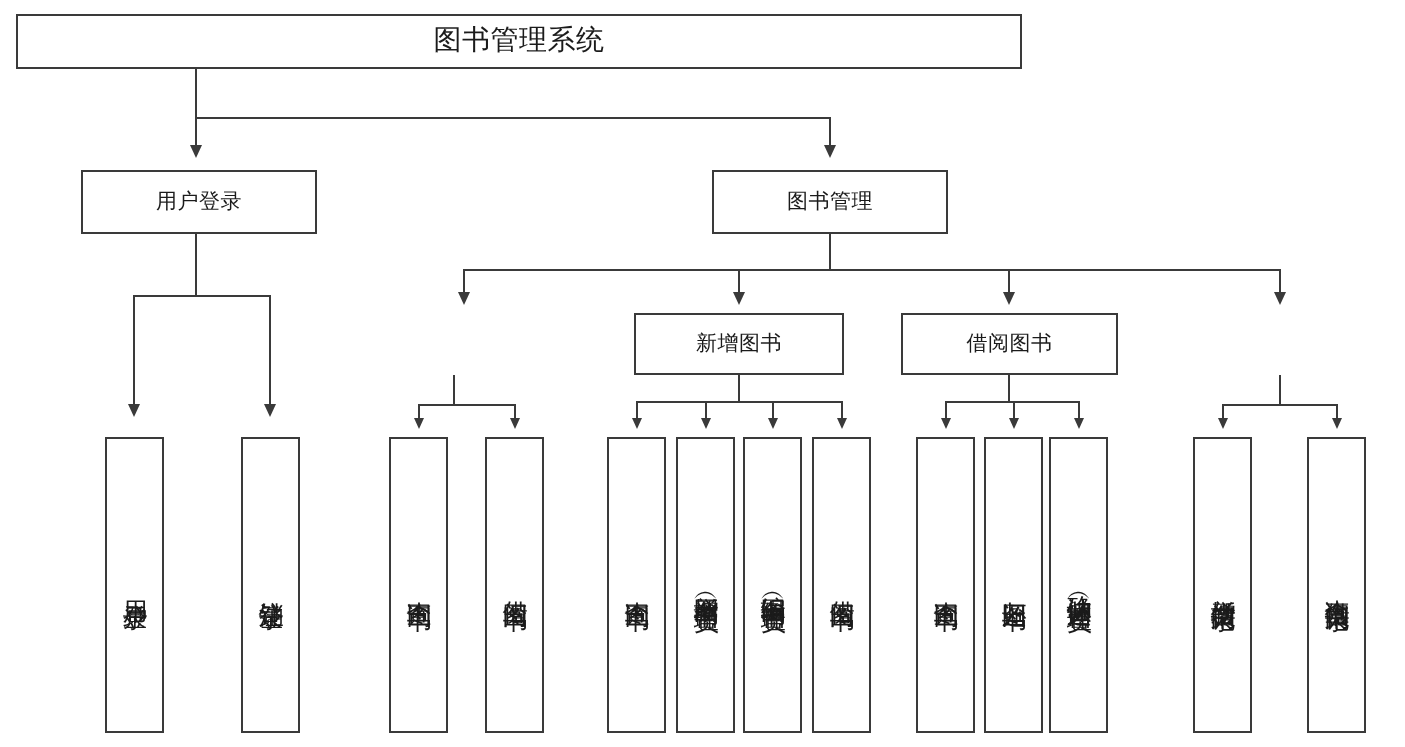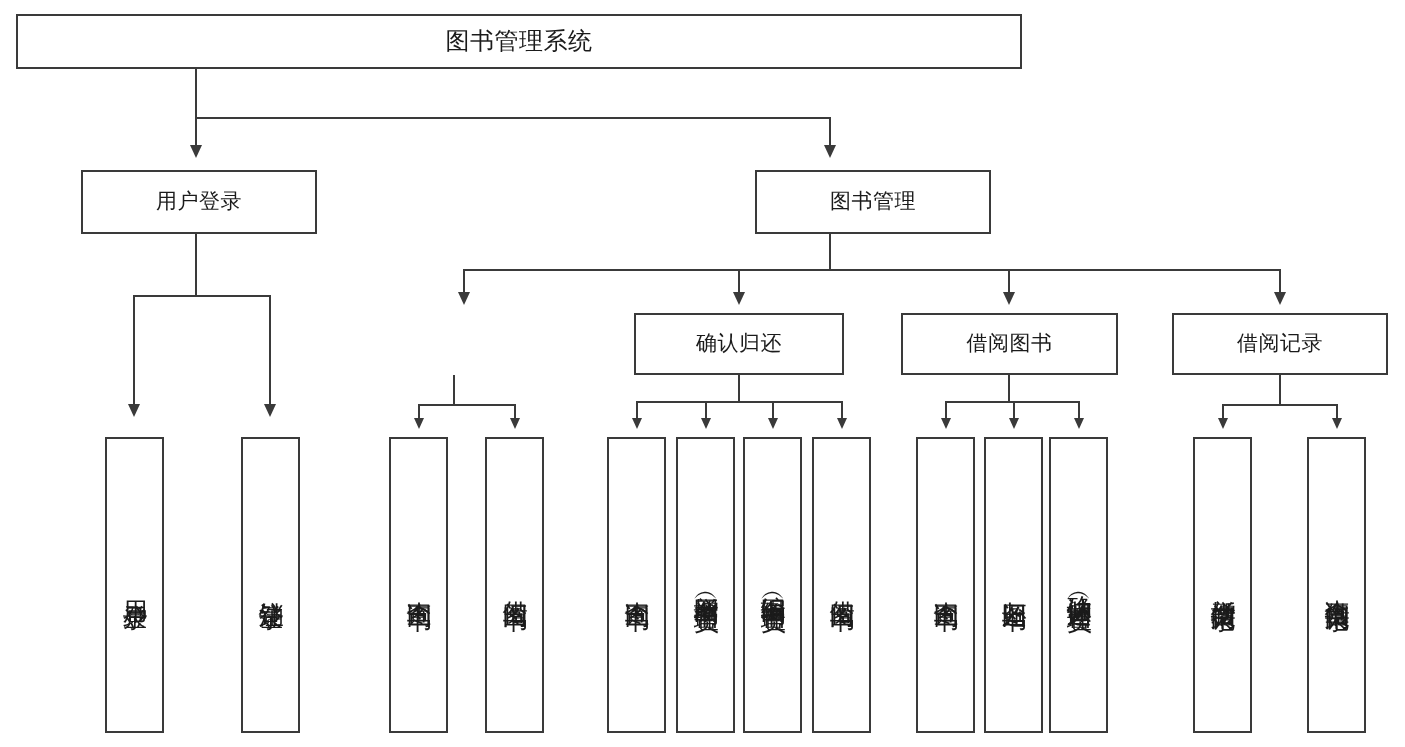--- a/index.html
+++ b/index.html
@@ -30,21 +30,21 @@
   .node .lbl{
     display:block;
     color:#1b1b1b;
   }
   
   .node.horiz .lbl{
     font-size:21px;
     letter-spacing:0.5px;
     white-space:nowrap;
   }
-  .node.root .lbl{font-size:24px;}
+  .node.root .lbl{font-size:28px;font-family:Liberation Mono, monospace;}
   
   .node.leaf{
     align-items:center;
     justify-content:center;
     padding:6px 2px;
   }
   .node.leaf .lbl{
     writing-mode:vertical-rl;
     text-orientation:upright;
     font-size:25px;
@@ -97,21 +97,21 @@
   <div class="ln hln" style="left:197px;top:117px;width:634px;height:2px;"></div>
   <div class="ln vln" style="left:195px;top:117px;width:2px;height:32px;"></div>
   <div class="arrow" style="left:190px;top:145px;"></div>
   <div class="ln vln" style="left:829px;top:117px;width:2px;height:32px;"></div>
   <div class="arrow" style="left:824px;top:145px;"></div>
 
   <div class="node horiz" style="left:81px;top:170px;width:236px;height:64px;">
     <span class="lbl">用户登录</span>
   </div>
 
-  <div class="node horiz" style="left:712px;top:170px;width:236px;height:64px;margin-left:43px;">
+  <div class="node horiz" style="left:712px;top:170px;width:236px;height:64px;">
     <span class="lbl">图书管理</span>
   </div>
 
   <div class="ln vln" style="left:195px;top:234px;width:2px;height:62px;"></div>
   <div class="ln hln" style="left:133px;top:295px;width:136px;height:2px;"></div>
   <div class="ln vln" style="left:133px;top:295px;width:2px;height:112px;"></div>
   <div class="arrow" style="left:128px;top:404px;"></div>
   <div class="ln vln" style="left:269px;top:295px;width:2px;height:112px;"></div>
   <div class="arrow" style="left:264px;top:404px;"></div>
 
@@ -120,27 +120,24 @@
   <div class="ln vln" style="left:463px;top:269px;width:2px;height:26px;"></div>
   <div class="arrow" style="left:458px;top:292px;"></div>
   <div class="ln vln" style="left:738px;top:269px;width:2px;height:26px;"></div>
   <div class="arrow" style="left:733px;top:292px;"></div>
   <div class="ln vln" style="left:1008px;top:269px;width:2px;height:26px;"></div>
   <div class="arrow" style="left:1003px;top:292px;"></div>
   <div class="ln vln" style="left:1279px;top:269px;width:2px;height:26px;"></div>
   <div class="arrow" style="left:1274px;top:292px;"></div>
 
   <div class="node horiz" style="left:634px;top:313px;width:210px;height:62px;">
-    <span class="lbl">确认归还</span>
+    <span class="lbl">新增图书</span>
   </div>
   <div class="node horiz" style="left:901px;top:313px;width:217px;height:62px;">
     <span class="lbl">借阅图书</span>
-  </div>
-  <div class="node horiz" style="left:1172px;top:313px;width:216px;height:62px;">
-    <span class="lbl">借阅记录</span>
   </div>
 
   <div class="ln vln" style="left:453px;top:375px;width:2px;height:30px;"></div>
   <div class="ln hln" style="left:418px;top:404px;width:98px;height:2px;"></div>
   <div class="ln vln" style="left:418px;top:404px;width:2px;height:16px;"></div>
   <div class="arrow sm" style="left:414px;top:418px;"></div>
   <div class="ln vln" style="left:514px;top:404px;width:2px;height:16px;"></div>
   <div class="arrow sm" style="left:510px;top:418px;"></div>
 
   <div class="ln vln" style="left:738px;top:375px;width:2px;height:27px;"></div>

